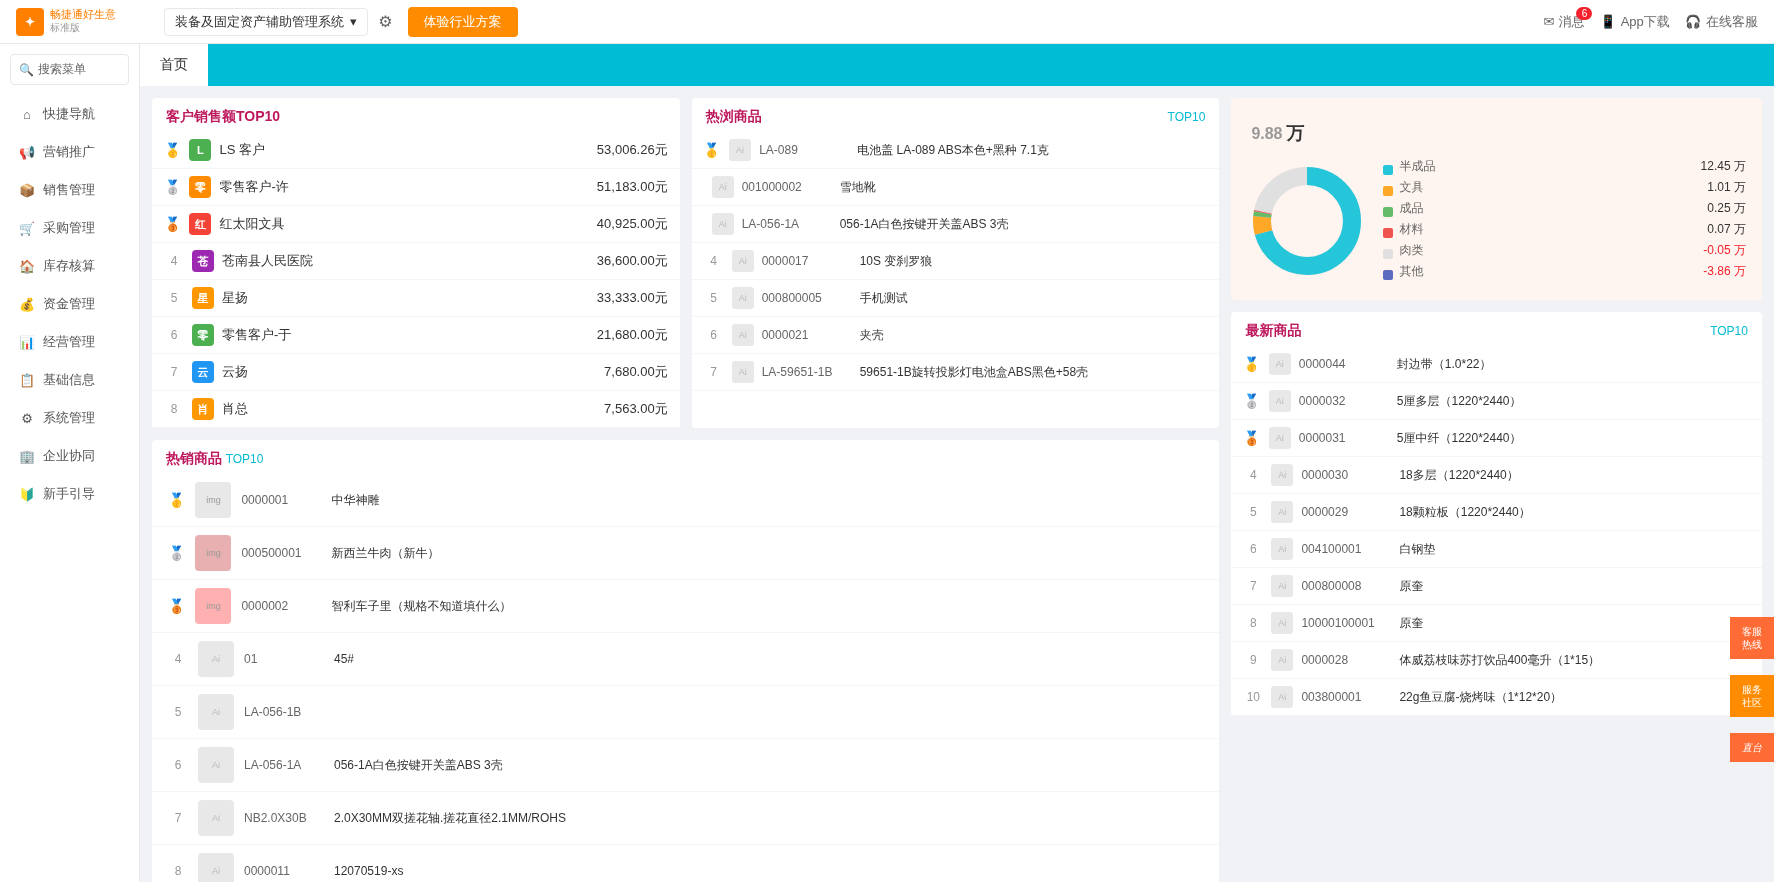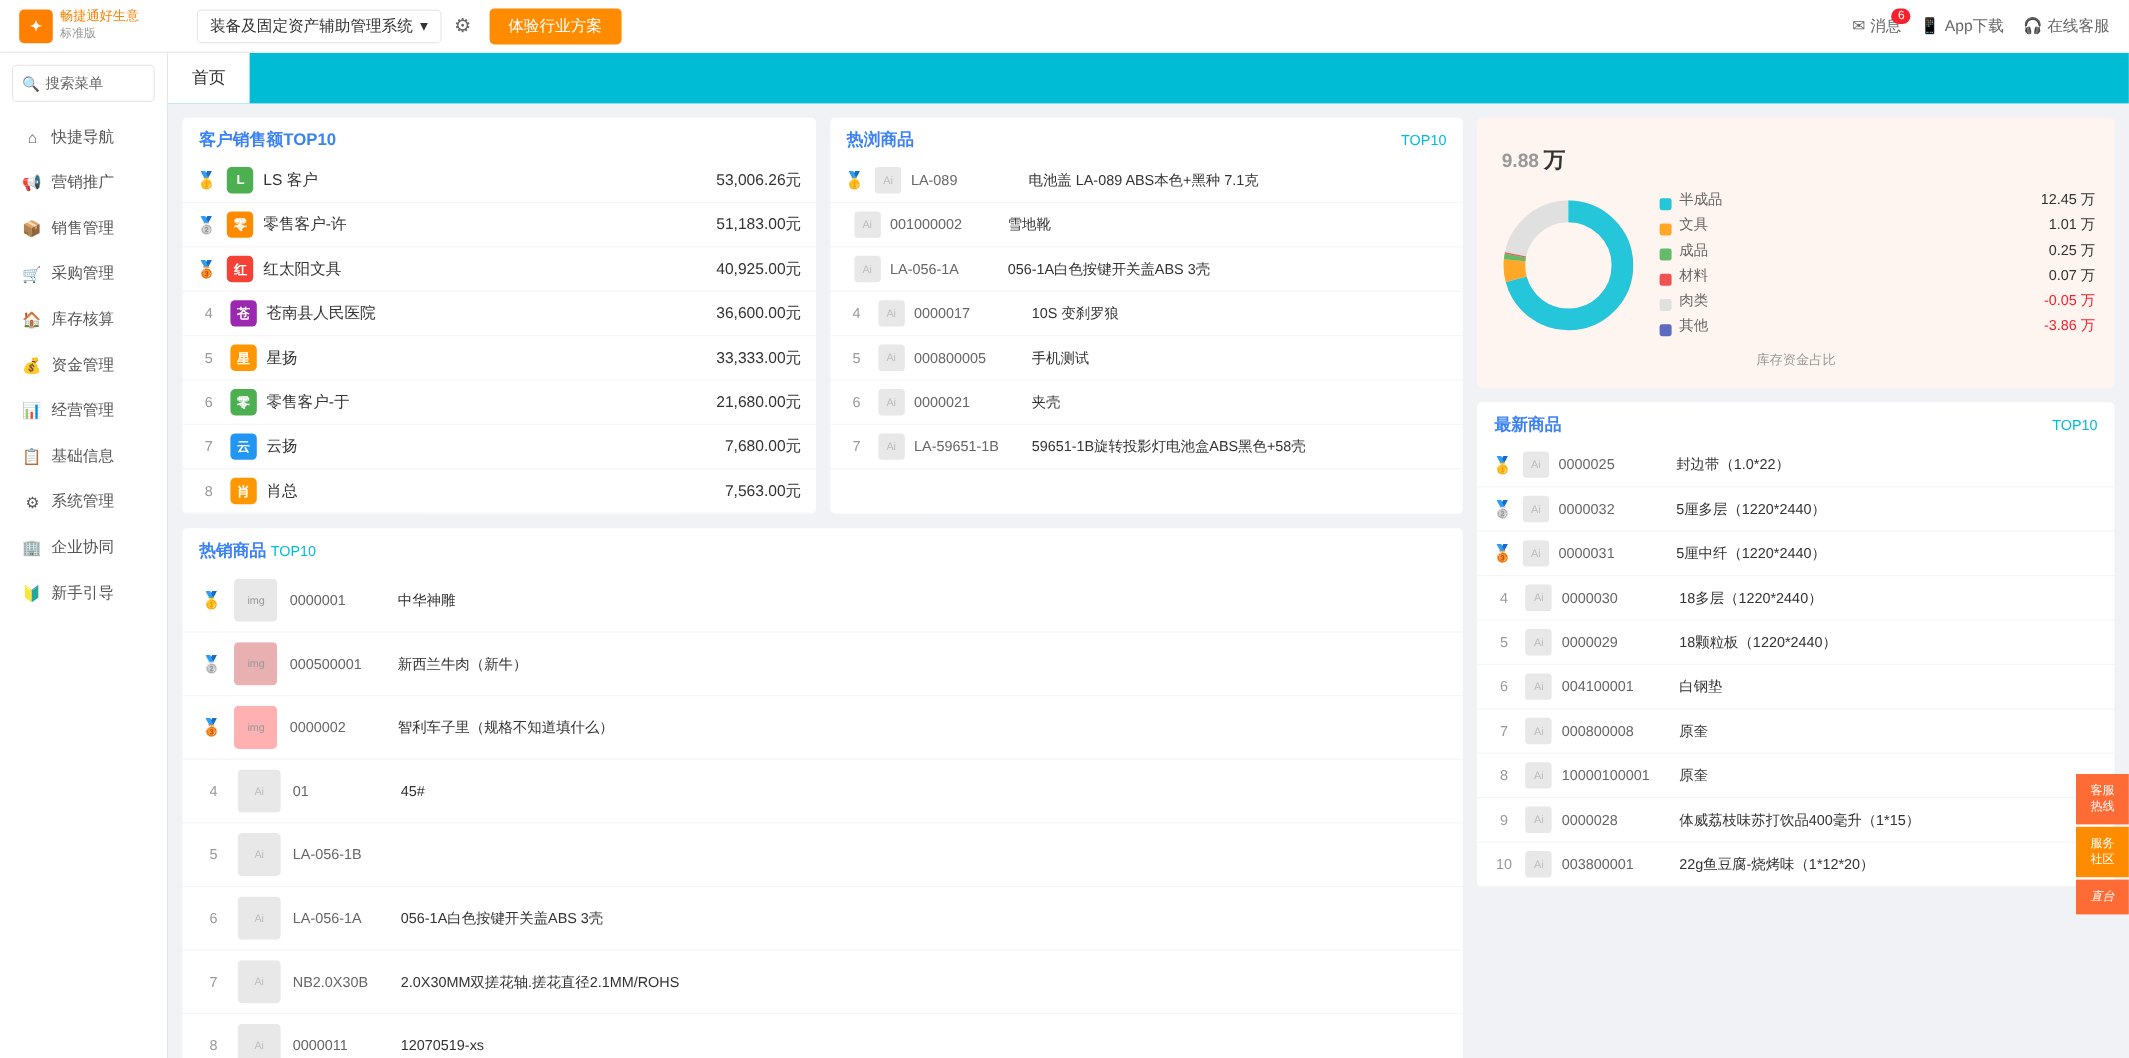--- a/index.html
+++ b/index.html
@@ -69,34 +69,34 @@
     .hot-rank { width: 20px; text-align: center; font-size: 12px; color: #999; flex-shrink: 0; }
     .hot-code { font-size: 12px; color: #666; width: 80px; flex-shrink: 0; }
     .hot-name { flex: 1; font-size: 12px; color: #333; }
 
     
     .scroll-container { max-height: 300px; overflow-y: auto; }
     .scroll-container::-webkit-scrollbar { width: 4px; }
     .scroll-container::-webkit-scrollbar-thumb { background: #ccc; border-radius: 2px; }
 
     
-    .float-buttons { position: fixed; right: 0; bottom: 120px; display: flex; flex-direction: column; gap: 2px; z-index: 100; }
+    .float-buttons { position: fixed; right: 0; bottom: 120px; display: flex; flex-direction: column; gap: 16px; z-index: 100; }
     .float-btn { width: 44px; padding: 8px 4px; text-align: center; font-size: 10px; color: white; cursor: pointer; line-height: 1.3; }
     .float-btn.service { background: #ff6b35; }
     .float-btn.community { background: #ff8c00; }
     .float-btn.desk { background: #ff6b35; font-style: italic; }
     .full-content { padding: 12px; display: flex; gap: 12px; }
     .left-col { flex: 0 0 calc(66.67% - 6px); display: flex; flex-direction: column; gap: 12px; }
     .right-col { flex: 0 0 calc(33.33% - 6px); display: flex; flex-direction: column; gap: 12px; }
 
     .two-col-panels { display: grid; grid-template-columns: 1fr 1fr; gap: 12px; }
 
     
     .panel-title-row { display: flex; align-items: center; justify-content: space-between; padding: 10px 14px 6px; }
-    .panel-title { font-size: 14px; font-weight: bold; color: #3b82f6; }
+    .panel-title { font-size: 14px; font-weight: bold; color: #be185d; }
     .panel-subtitle { font-size: 12px; color: #00bcd4; }
 
     .pink-bg { background: #fff5f0; }
   </style>
 </head>
 <body>
 
 <div class="app-wrapper">
 
   <div class="top-bar">
@@ -442,36 +442,35 @@
     <span class="legend-name">肉类</span>
     <span class="legend-val negative">-0.05 万</span>
   </div>
                     <div class="legend-item">
     <div class="legend-dot" style="background:#5c6bc0"></div>
     <span class="legend-name">其他</span>
     <span class="legend-val negative">-3.86 万</span>
   </div>
                   </div>
               </div>
-              <div class="inventory-label">库存资金占比</div>
             </div>
           </div>
 
           <div class="panel">
             <div class="panel-title-row">
               <span class="panel-title">最新商品</span>
               <span class="panel-subtitle">TOP10</span>
             </div>
             <div id="new-products-list">
                 <div class="product-item">
     <span class="rank-medal">🥇</span>
     <div class="product-thumb">
                     <span style="font-size:9px;color:#bbb;">Ai</span>
                   </div>
-    <span class="product-code">0000025</span>
+    <span class="product-code">0000044</span>
     <span class="product-name">封边带（1.0*22）</span>
   </div>
                 <div class="product-item">
     <span class="rank-medal">🥈</span>
     <div class="product-thumb">
                     <span style="font-size:9px;color:#bbb;">Ai</span>
                   </div>
     <span class="product-code">0000032</span>
     <span class="product-name">5厘多层（1220*2440）</span>
   </div>

